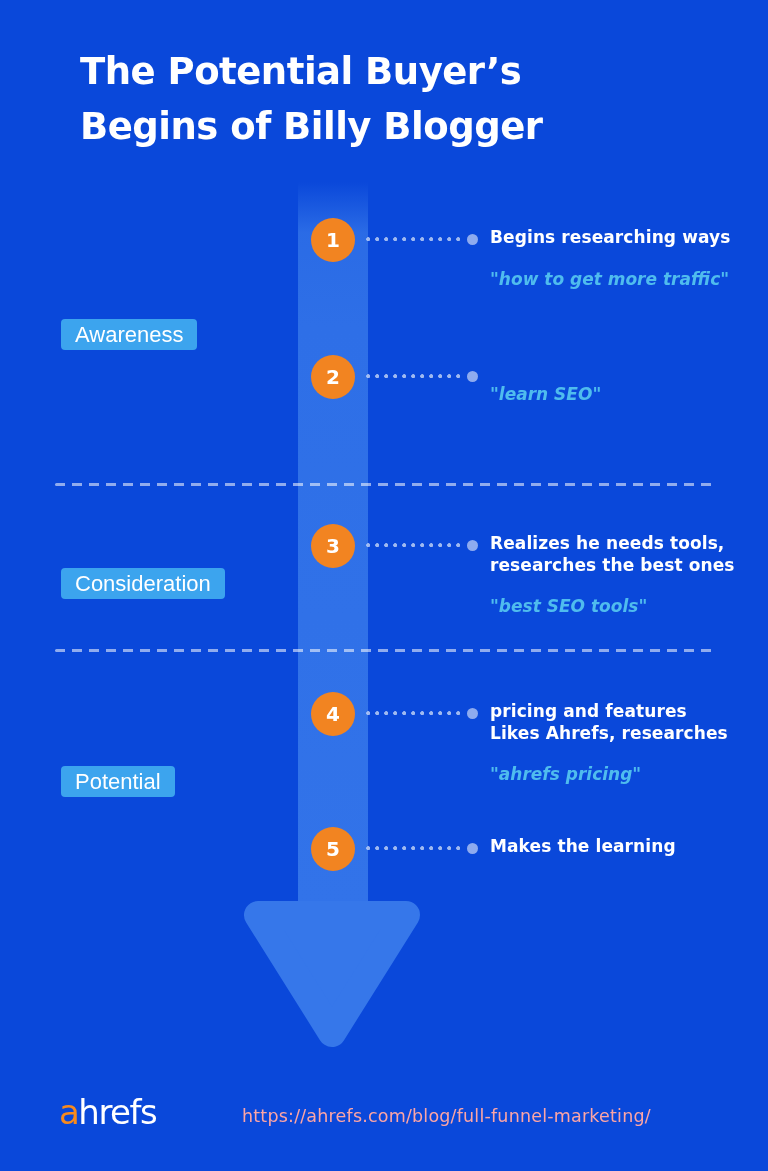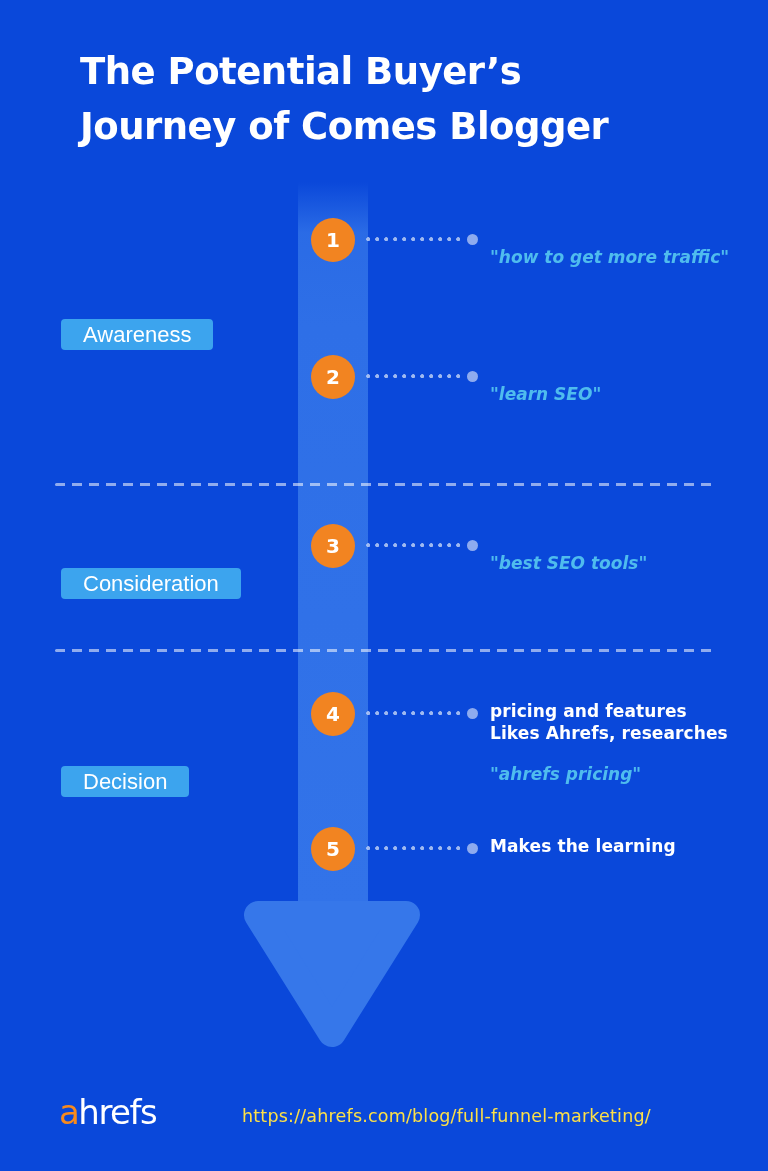--- a/index.html
+++ b/index.html
@@ -22,21 +22,21 @@
     position:absolute;left:298px;top:182px;width:70px;height:725px;
     background:linear-gradient(180deg,rgba(46,111,231,0) 0%,rgba(46,111,231,0.9) 7%,#2E6FE7 20%,#3273E9 100%);
   }
   .arrowhead{position:absolute;left:240px;top:900px;}
   
   .stage{
     position:absolute;left:61px;
     background:#3CA4EE;color:#ffffff;
     font-family:"Liberation Sans",sans-serif;
     font-size:22px;line-height:25px;font-weight:500;
-    padding:3px 22px;border-radius:4px;
+    padding:3px 14px;border-radius:4px;
     white-space:nowrap;
   }
   
   .divider{
     position:absolute;left:55px;width:657px;height:3px;
     background-image:repeating-linear-gradient(90deg,rgba(255,255,255,0.55) 0 10px,transparent 10px 17px);
     border-radius:2px;
   }
   
   .step{position:absolute;left:0;right:0;height:0;}
@@ -65,52 +65,53 @@
     font-style:italic;font-weight:600;white-space:nowrap;
   }
   
   .logo{
     position:absolute;left:59px;top:1092px;
     font-size:34px;font-weight:normal;letter-spacing:-1.5px;color:#ffffff;
   }
   .logo .a{color:#F88A1D;}
   .url{
     position:absolute;left:242px;top:1106px;
-    color:#fde047;font-size:17.5px;letter-spacing:0.2px;white-space:nowrap;
+    color:#fca5a5;font-size:17.5px;letter-spacing:0.2px;white-space:nowrap;
   }
 </style>
 </head>
 <body>
 
 <div class="poster">
 
   <h1 class="title">
     <span>The Potential Buyer’s</span>
-    <span>Journey of Comes Blogger</span>
+    <span>Begins of Billy Blogger</span>
   </h1>
 
   <div class="shaft"></div>
   <svg class="arrowhead" width="184" height="152" viewBox="0 0 184 152">
     <path d="M18,15 L166,15 L92,133 Z" fill="#3677EA" stroke="#3677EA" stroke-width="28" stroke-linejoin="round"></path>
   </svg>
 
   <div class="divider" style="top:483px"></div>
   <div class="divider" style="top:649px"></div>
 
   <div class="stage" style="top:319px">Awareness</div>
   <div class="stage" style="top:568px">Consideration</div>
-  <div class="stage" style="top:766px">Decision</div>
+  <div class="stage" style="top:766px">Potential</div>
 
   <div class="step" style="top:218px">
     <div class="circle">
       <span>1</span>
     </div>
     <div class="dots"></div>
     <div class="enddot"></div>
     <div class="stext">
+      <div class="l">Begins researching ways</div>
       <div class="q">"how to get more traffic"</div>
     </div>
   </div>
 
   <div class="step" style="top:355px">
     <div class="circle">
       <span>2</span>
     </div>
     <div class="dots"></div>
     <div class="enddot"></div>
@@ -119,20 +120,22 @@
     </div>
   </div>
 
   <div class="step" style="top:524px">
     <div class="circle">
       <span>3</span>
     </div>
     <div class="dots"></div>
     <div class="enddot"></div>
     <div class="stext">
+      <div class="l">Realizes he needs tools,</div>
+      <div class="l">researches the best ones</div>
       <div class="q">"best SEO tools"</div>
     </div>
   </div>
 
   <div class="step" style="top:692px">
     <div class="circle">
       <span>4</span>
     </div>
     <div class="dots"></div>
     <div class="enddot"></div>

